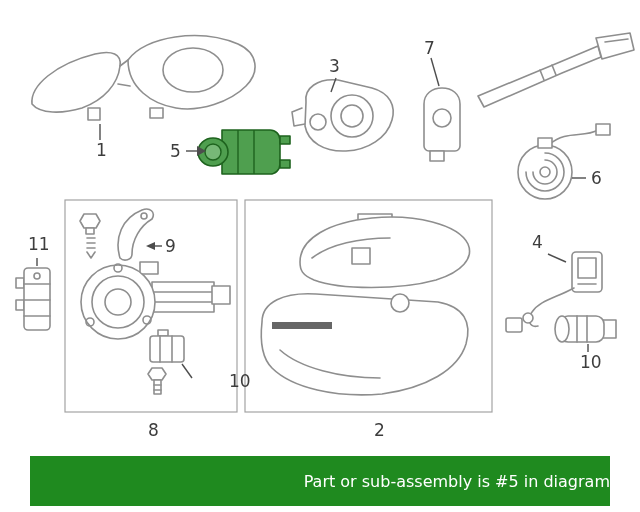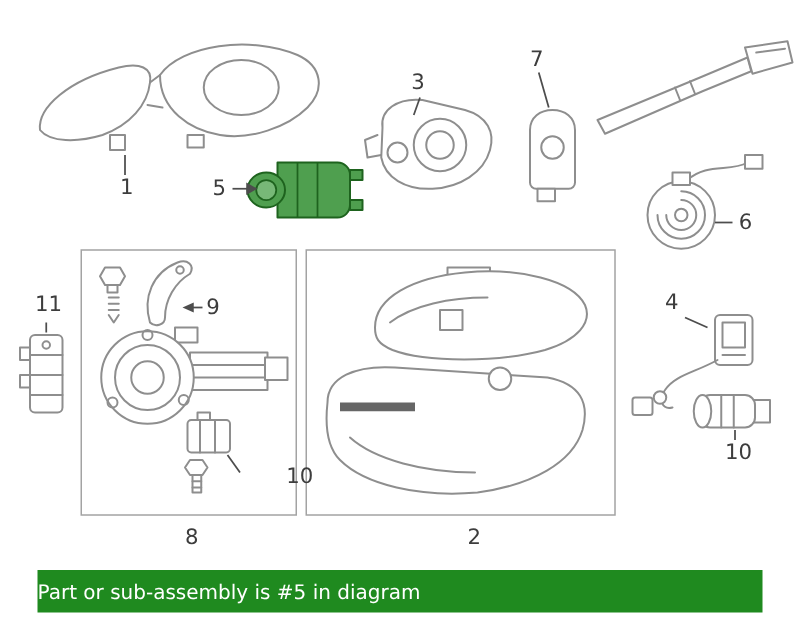--- a/index.html
+++ b/index.html
@@ -36,24 +36,24 @@
     font-size: 17px;
     color: #3d3d3d;
     line-height: 1;
     user-select: none;
   }
   #banner {
     position: absolute;
     left: 30px;
     top: 456px;
     width: 580px;
-    height: 34px;
+    height: 50px;
     background: #1f8a1f;
     color: #ffffff;
-    text-align: left;
+    text-align: right;
     display: flex;
     flex-direction: column;
     justify-content: center;
     gap: 2px;
   }
   #banner .line {
     font-size: 16px;
     line-height: 21px;
   }
 </style>

